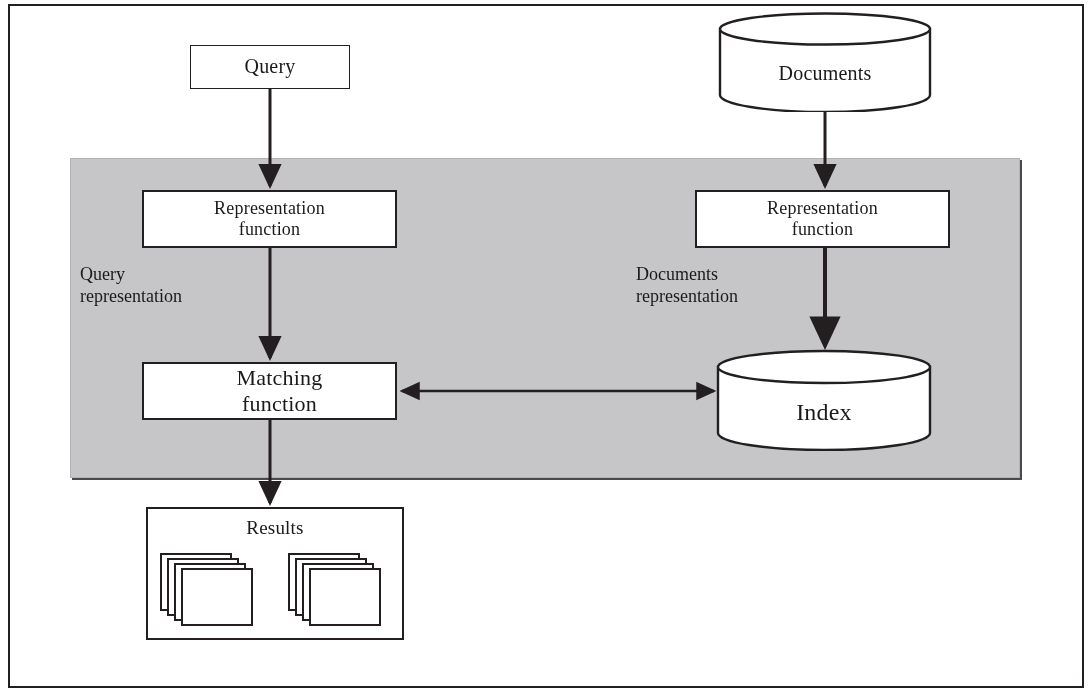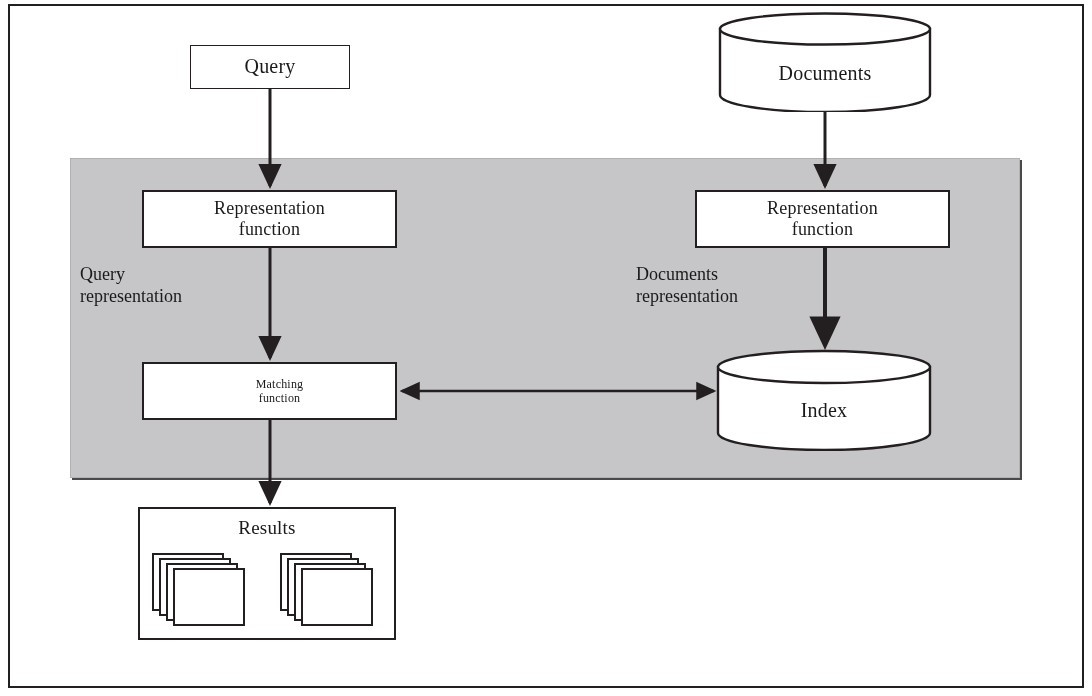--- a/index.html
+++ b/index.html
@@ -74,25 +74,25 @@
     font-size: 18px;
   }
   .box-repr-right {
     left: 695px; top: 190px;
     width: 255px; height: 58px;
     font-size: 18px;
   }
   .box-matching {
     left: 142px; top: 362px;
     width: 255px; height: 58px;
-    font-size: 12px;
+    font-size: 22px;
     padding-left: 20px;
   }
   .box-results {
-    left: 138px; top: 507px;
+    left: 146px; top: 507px;
     width: 258px; height: 133px;
     border-width: 2px;
     display: block;
     padding: 0;
   }
   .results-title {
     position: absolute;
     left: 0; right: 0;
     top: 8px;
     text-align: center;
@@ -129,21 +129,21 @@
   .cyl .cyl-label {
     position: absolute;
     left: 0; right: 0;
     text-align: center;
     color: #1a1a1a;
     letter-spacing: 0.2px;
   }
   .cyl-documents { left: 718px; top: 12px; width: 214px; height: 100px; }
   .cyl-documents .cyl-label { top: 50px; font-size: 20px; }
   .cyl-index { left: 716px; top: 349px; width: 216px; height: 102px; }
-  .cyl-index .cyl-label { top: 50px; font-size: 20px; }
+  .cyl-index .cyl-label { top: 50px; font-size: 24px; }
 
   
   .annot {
     position: absolute;
     color: #1a1a1a;
     font-size: 18px;
     line-height: 1.2;
     white-space: pre-line;
     text-align: left;
   }

